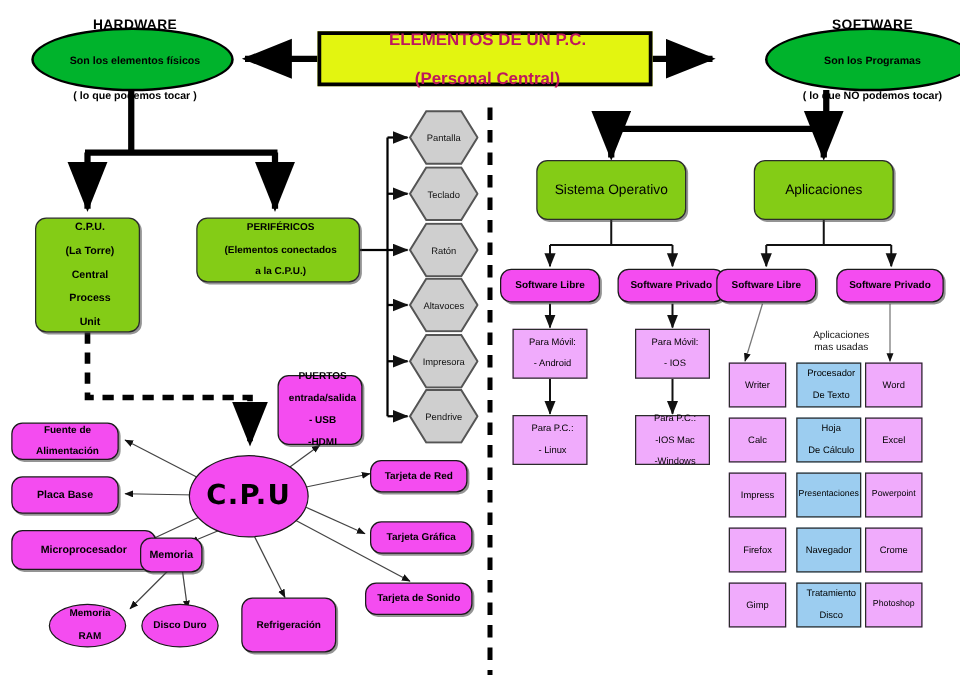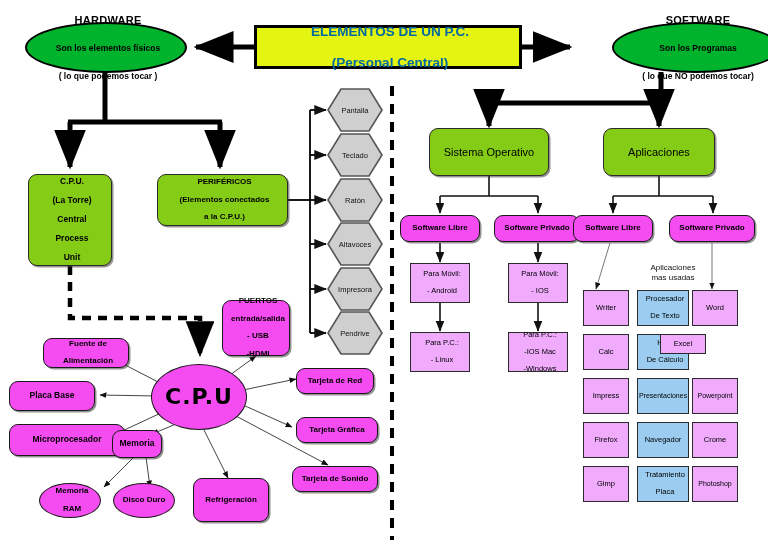--- a/index.html
+++ b/index.html
@@ -9,21 +9,21 @@
 
   .node{position:absolute;box-sizing:border-box;display:flex;align-items:center;justify-content:center;
         text-align:center;line-height:1.12;color:#000;z-index:5;}
   .node span{display:block;width:100%;padding:0 2px;}
 
   
   .ellipse-green{background:#00b32c;border:2px solid #000;border-radius:50%;font-weight:bold;}
   .ellipse-green .t1{font-size:11px;letter-spacing:.3px;}
   .ellipse-green .t2{font-size:8.5px;}
 
-  .title-box{background:#e3f510;border:3px solid #000;color:#0369a1;font-weight:bold;font-size:13.5px;}
+  .title-box{background:#e3f510;border:3px solid #000;color:#be185d;font-weight:bold;font-size:13.5px;}
 
   .rbox-blue{background:#84cc16;border:1.6px solid #2b2b2b;border-radius:9px;
              box-shadow:1.5px 1.5px 0 rgba(60,60,60,.55);justify-content:center;}
   .rbox-pink{background:#f44cf0;border:1.6px solid #1a1a1a;border-radius:9px;
              box-shadow:1.5px 1.5px 0 rgba(60,60,60,.55);font-weight:bold;}
   .sqbox-yellow{background:#f0abfc;border:1.6px solid #2b2b2b;}
   .sqbox-blue{background:#9ccdf0;border:1.6px solid #2b2b2b;}
   .ellipse-pink{background:#f44cf0;border:1.8px solid #1a1a1a;border-radius:50%;font-weight:bold;}
 
   .cpu-big{font-family:"DejaVu Sans",sans-serif;font-size:22px;font-weight:bold;letter-spacing:1px;}
@@ -194,21 +194,21 @@
       <span>entrada/salida</span><br>
       <span>- USB</span><br>
       <span>-HDMI</span>
     </span>
   </div>
 
   <div class="node ellipse-pink cpu-big" style="left:151px;top:364px;width:96px;height:66px;">
     <span>C.P.U</span>
   </div>
 
-  <div class="node rbox-pink" style="left:9px;top:338px;width:86px;height:30px;font-size:8px;margin-left:34px;">
+  <div class="node rbox-pink" style="left:9px;top:338px;width:86px;height:30px;font-size:8px;">
     <span>
       <span>Fuente de</span><br>
       <span>Alimentación</span>
     </span>
   </div>
   <div class="node rbox-pink" style="left:9px;top:381px;width:86px;height:30px;font-size:8.5px;">
     <span>Placa Base</span>
   </div>
   <div class="node rbox-pink" style="left:9px;top:424px;width:116px;height:32px;font-size:8.5px;">
     <span>Microprocesador</span>
@@ -305,21 +305,21 @@
 
   <div class="node sqbox-yellow" style="left:583px;top:334px;width:46px;height:36px;font-size:7.5px;">
     <span>Calc</span>
   </div>
   <div class="node sqbox-blue" style="left:637px;top:334px;width:52px;height:36px;font-size:7.5px;">
     <span>
       <span>Hoja</span><br>
       <span>De Cálculo</span>
     </span>
   </div>
-  <div class="node sqbox-yellow" style="left:660px;top:334px;width:46px;height:20px;font-size:7.5px;">
+  <div class="node sqbox-yellow" style="left:692px;top:334px;width:46px;height:36px;font-size:7.5px;">
     <span>Excel</span>
   </div>
 
   <div class="node sqbox-yellow" style="left:583px;top:378px;width:46px;height:36px;font-size:7.5px;">
     <span>Impress</span>
   </div>
   <div class="node sqbox-blue" style="left:637px;top:378px;width:52px;height:36px;font-size:7px;">
     <span>Presentaciones</span>
   </div>
   <div class="node sqbox-yellow" style="left:692px;top:378px;width:46px;height:36px;font-size:7px;">
@@ -335,20 +335,20 @@
   <div class="node sqbox-yellow" style="left:692px;top:422px;width:46px;height:36px;font-size:7.5px;">
     <span>Crome</span>
   </div>
 
   <div class="node sqbox-yellow" style="left:583px;top:466px;width:46px;height:36px;font-size:7.5px;">
     <span>Gimp</span>
   </div>
   <div class="node sqbox-blue" style="left:637px;top:466px;width:52px;height:36px;font-size:7.5px;">
     <span>
       <span>Tratamiento</span><br>
-      <span>Placa</span>
+      <span>Disco</span>
     </span>
   </div>
   <div class="node sqbox-yellow" style="left:692px;top:466px;width:46px;height:36px;font-size:7px;">
     <span>Photoshop</span>
   </div>
 
 </div>
 
 </body></html>

